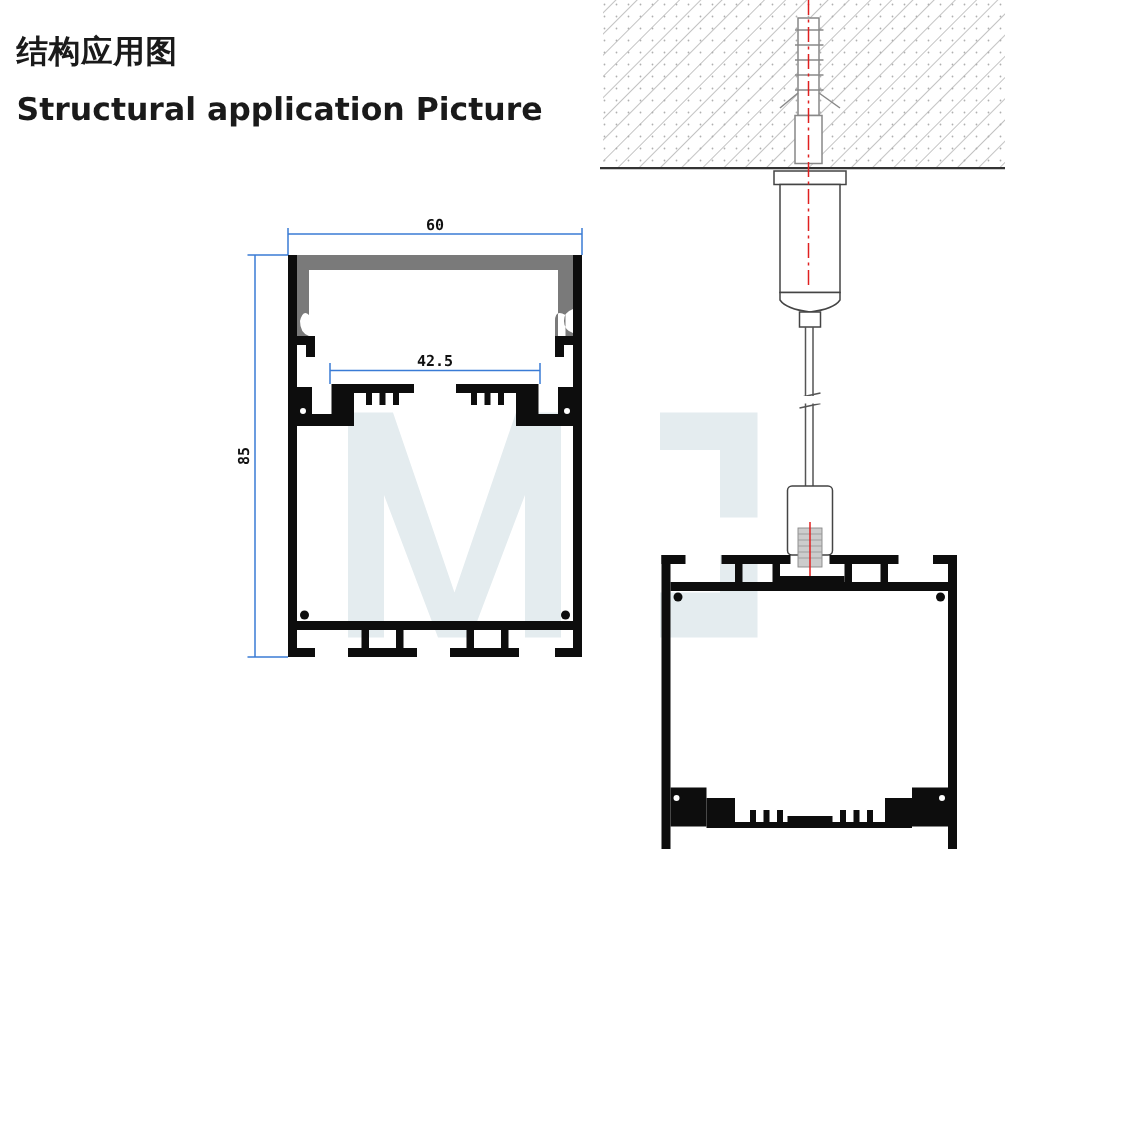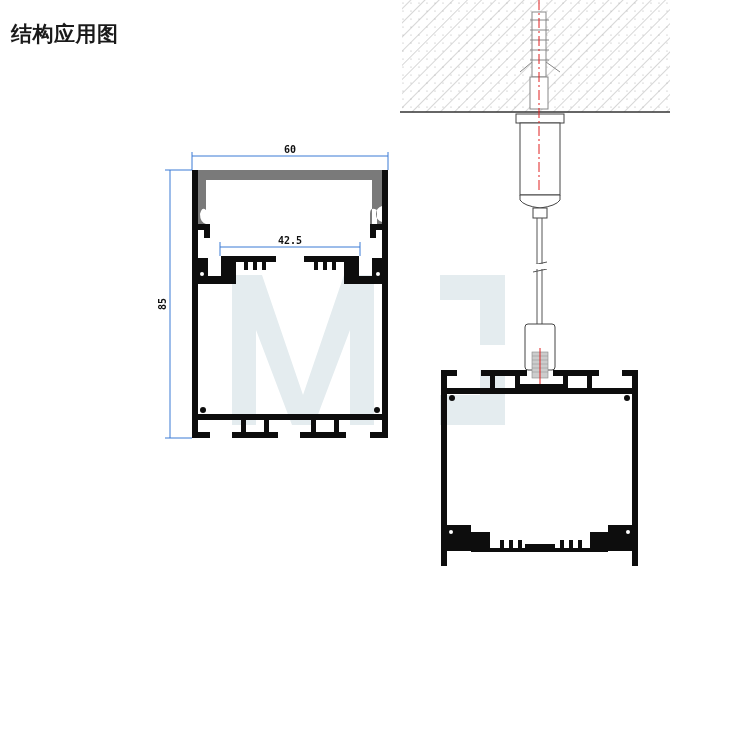--- a/index.html
+++ b/index.html
@@ -7,20 +7,21 @@
   .title-cn{position:absolute;left:11px;top:20px;font-size:21px;font-weight:bold;color:#1a1a1a;letter-spacing:0.5px;}
   .title-en{position:absolute;left:11px;top:61px;font-size:21px;font-weight:bold;color:#1a1a1a;}
   svg{position:absolute;left:0;top:0;}
   .dim{font-family:"DejaVu Sans Mono",monospace;font-size:10px;font-weight:bold;fill:#111;}
 </style>
 </head>
 <body>
 
 <div id="root">
   <div class="title-cn">结构应用图</div>
+  <div class="title-en">Structural application Picture</div>
 
   <svg width="750" height="750" viewBox="0 0 750 750">
     <defs>
       <pattern id="hatch" width="10" height="10" patternUnits="userSpaceOnUse" patternTransform="rotate(45)">
         <line x1="0" y1="0" x2="0" y2="10" stroke="#9a9a9a" stroke-width="0.8"></line>
       </pattern>
       <pattern id="dots" width="8" height="8" patternUnits="userSpaceOnUse">
         <circle cx="3" cy="3" r="0.6" fill="#b0b0b0"></circle>
       </pattern>
       <linearGradient id="beam" x1="0" y1="0" x2="0" y2="1">

